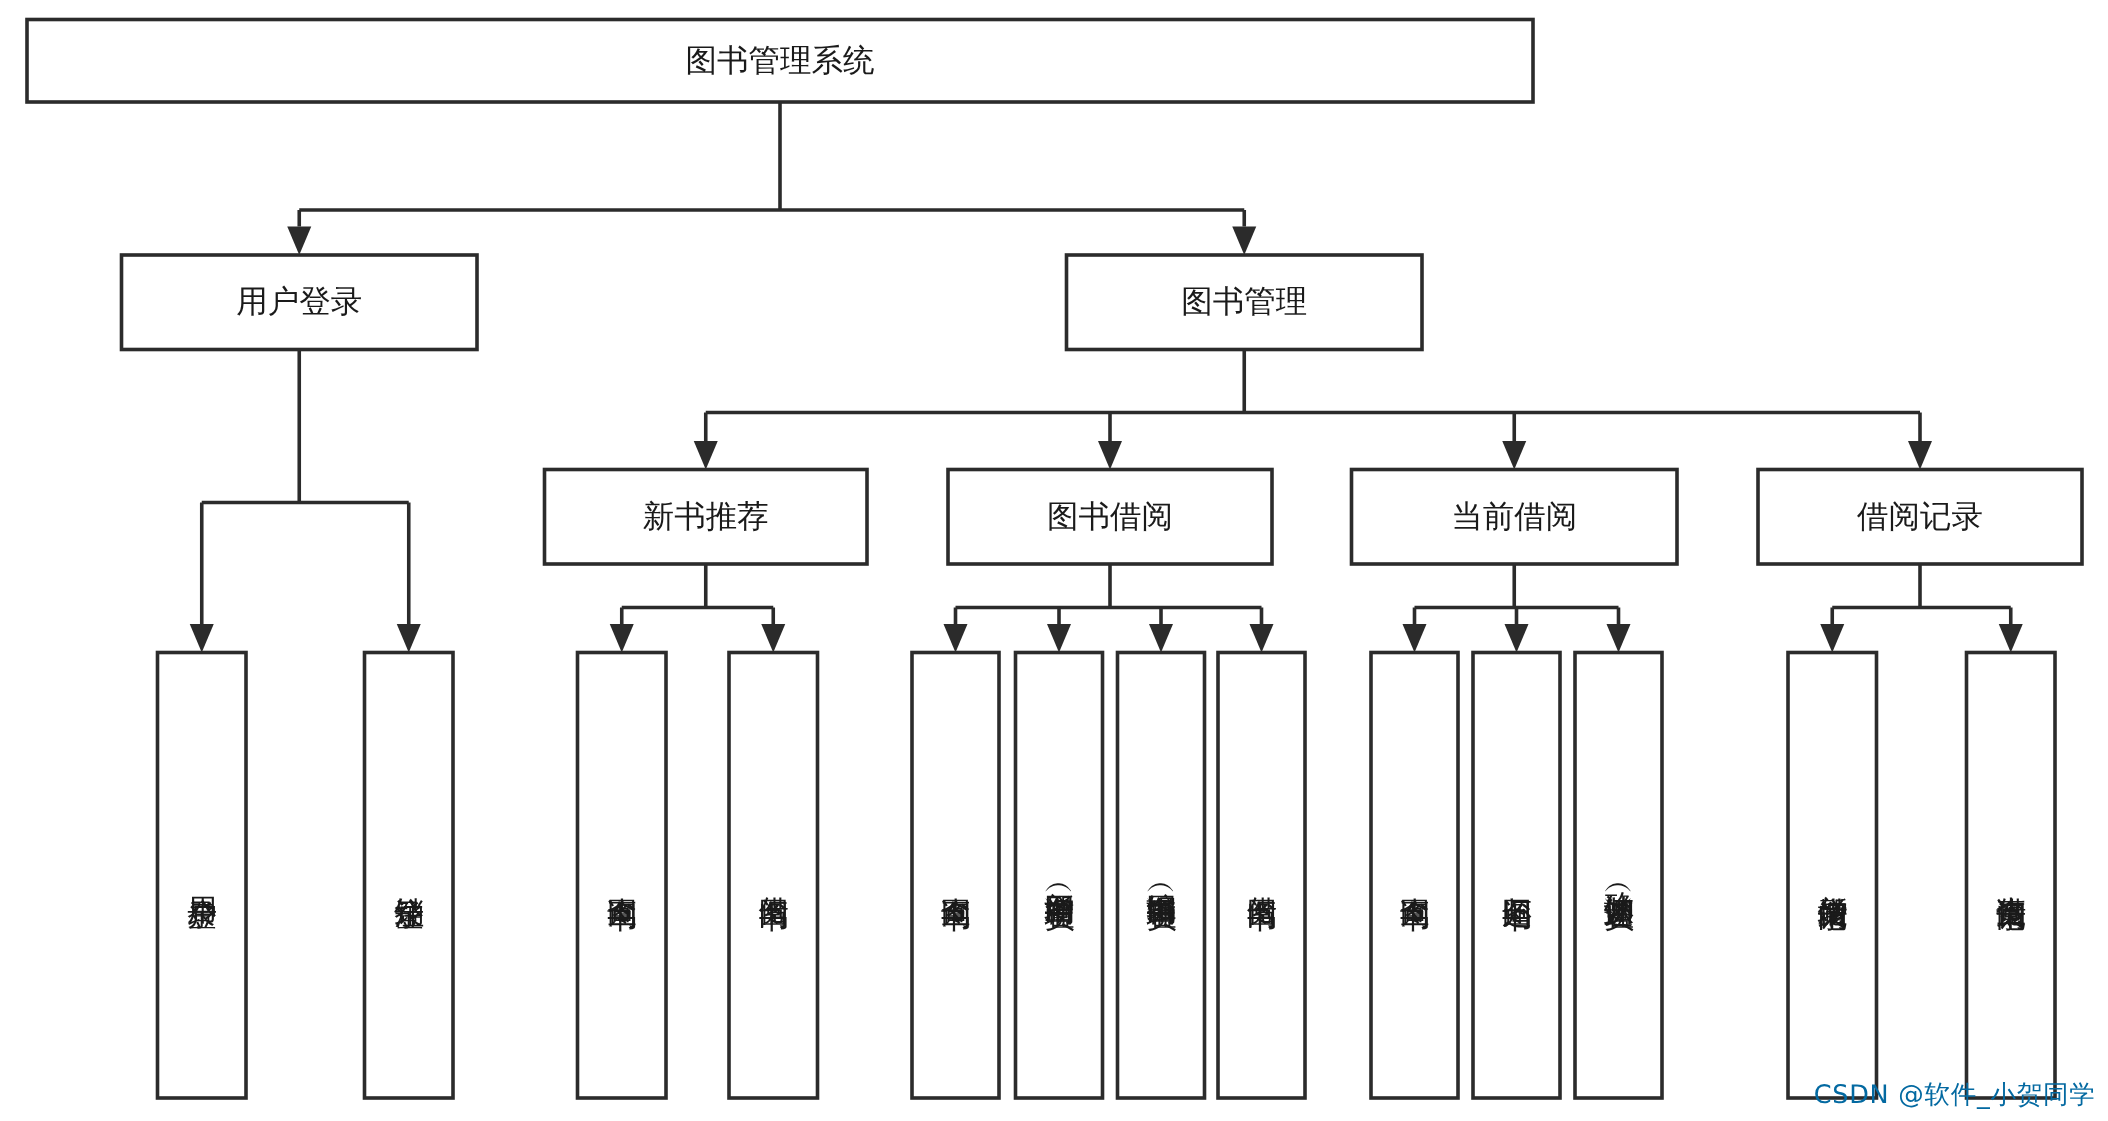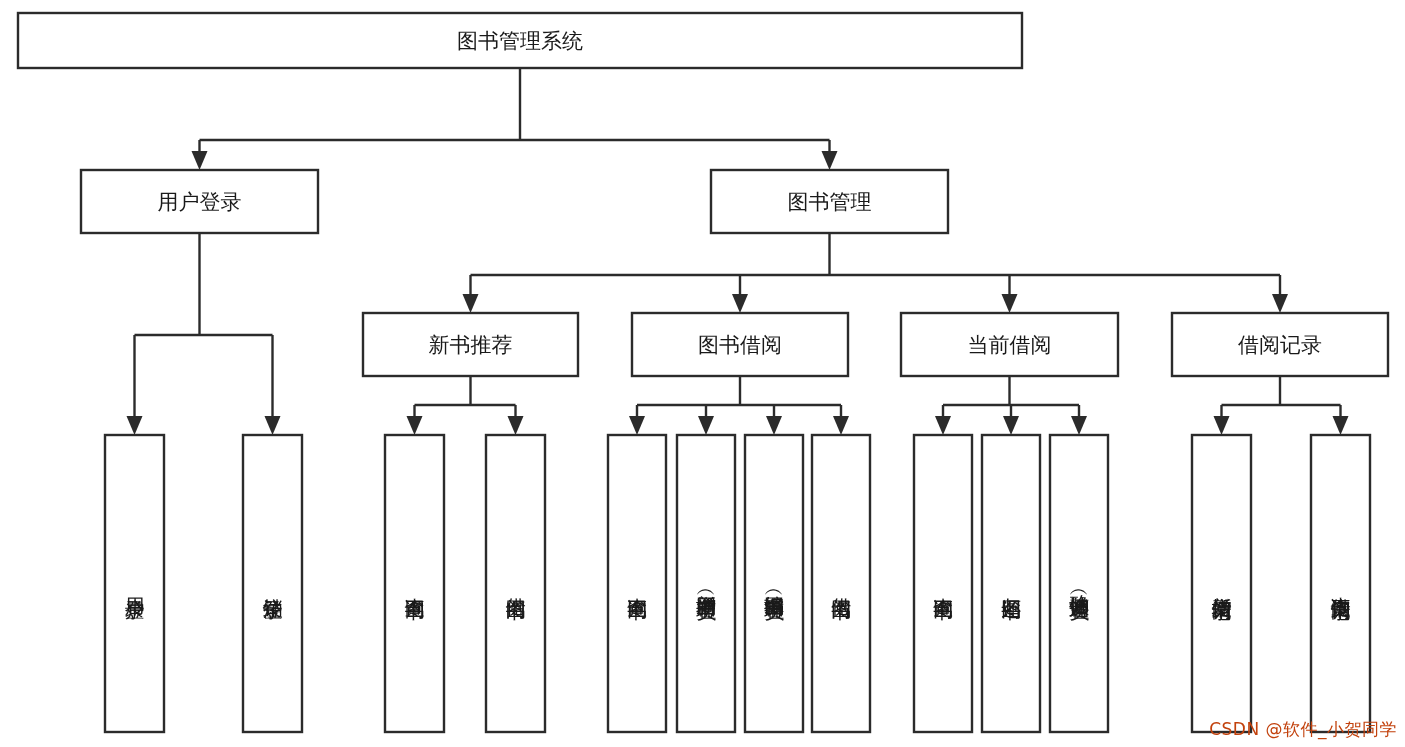--- a/index.html
+++ b/index.html
@@ -64,21 +64,21 @@
     letter-spacing: 1px;
     color: #1a1a1a;
     white-space: nowrap;
   }
   .watermark {
     position: absolute;
     right: 8px;
     bottom: 6px;
     font-family: "DejaVu Sans", "Liberation Sans", sans-serif;
     font-size: 17px;
-    color: #c2410c;
+    color: #0369a1;
     letter-spacing: 0.5px;
     white-space: nowrap;
   }
 </style>
 </head>
 <body>
 
 <div id="diagram-root">
 
   <svg id="flow-svg" viewBox="0 0 1405 747">

